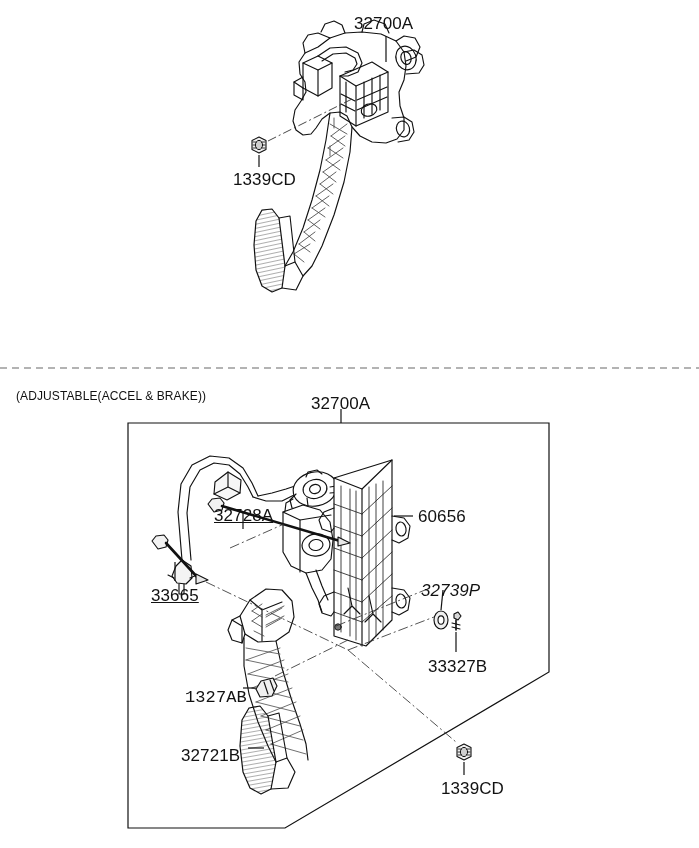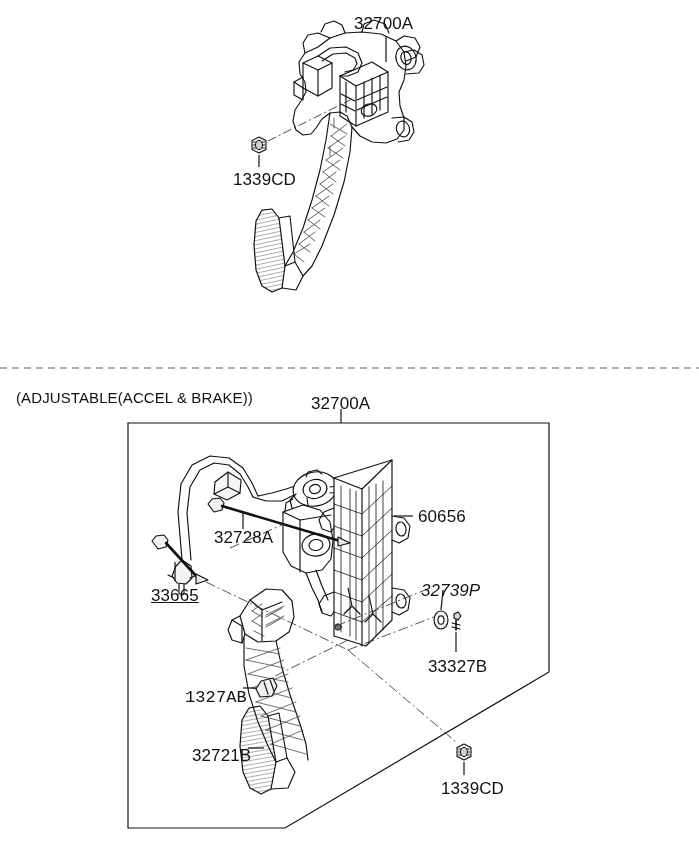--- a/index.html
+++ b/index.html
@@ -2,21 +2,21 @@
 <html><head>
 <meta charset="utf-8">
 <style>
   html,body{margin:0;padding:0;background:#ffffff;}
   body{width:699px;height:848px;position:relative;overflow:hidden;
        font-family:"Liberation Sans",sans-serif;color:#1a1a1a;}
   #root{position:absolute;left:0;top:0;width:699px;height:848px;}
   svg#canvas{position:absolute;left:0;top:0;width:699px;height:848px;}
   .lbl{position:absolute;font-size:17px;letter-spacing:.1px;color:#111;
        white-space:nowrap;font-family:"Liberation Sans",sans-serif;}
-  .lbl.sec{font-size:15px;text-align:center;}
+  .lbl.sec{font-size:12px;text-align:center;}
 </style>
 </head>
 <body>
 
 <div id="root">
 
   <svg id="canvas" viewBox="0 0 699 848">
     <defs>
       <pattern id="padHatch" width="4" height="4" patternTransform="rotate(78)" patternUnits="userSpaceOnUse">
         <line x1="0" y1="0" x2="0" y2="4" stroke="#333" stroke-width="0.8"></line>
@@ -257,22 +257,22 @@
       <line x1="464" y1="762" x2="464" y2="775"></line>
     </g>
   </svg>
 
   <div class="lbl" style="left:354px;top:14px;">32700A</div>
   <div class="lbl" style="left:233px;top:170px;">1339CD</div>
 
   <div class="lbl sec" style="left:16px;top:389px;">(ADJUSTABLE(ACCEL &amp; BRAKE))</div>
 
   <div class="lbl" style="left:311px;top:394px;">32700A</div>
-  <div class="lbl" style="left:214px;top:528px;">32728A</div>
+  <div class="lbl" style="left:214px;top:506px;text-decoration:underline;">32728A</div>
   <div class="lbl" style="left:151px;top:586px;text-decoration:underline;">33665</div>
   <div class="lbl" style="left:418px;top:507px;">60656</div>
   <div class="lbl" style="left:421px;top:581px;font-style:italic;">32739P</div>
   <div class="lbl" style="left:428px;top:657px;">33327B</div>
   <div class="lbl" style="left:185px;top:688px;font-family:Liberation Mono, monospace;">1327AB</div>
-  <div class="lbl" style="left:192px;top:746px;">32721B</div>
+  <div class="lbl" style="left:181px;top:746px;">32721B</div>
   <div class="lbl" style="left:441px;top:779px;">1339CD</div>
 
 </div>
 
 </body></html>

